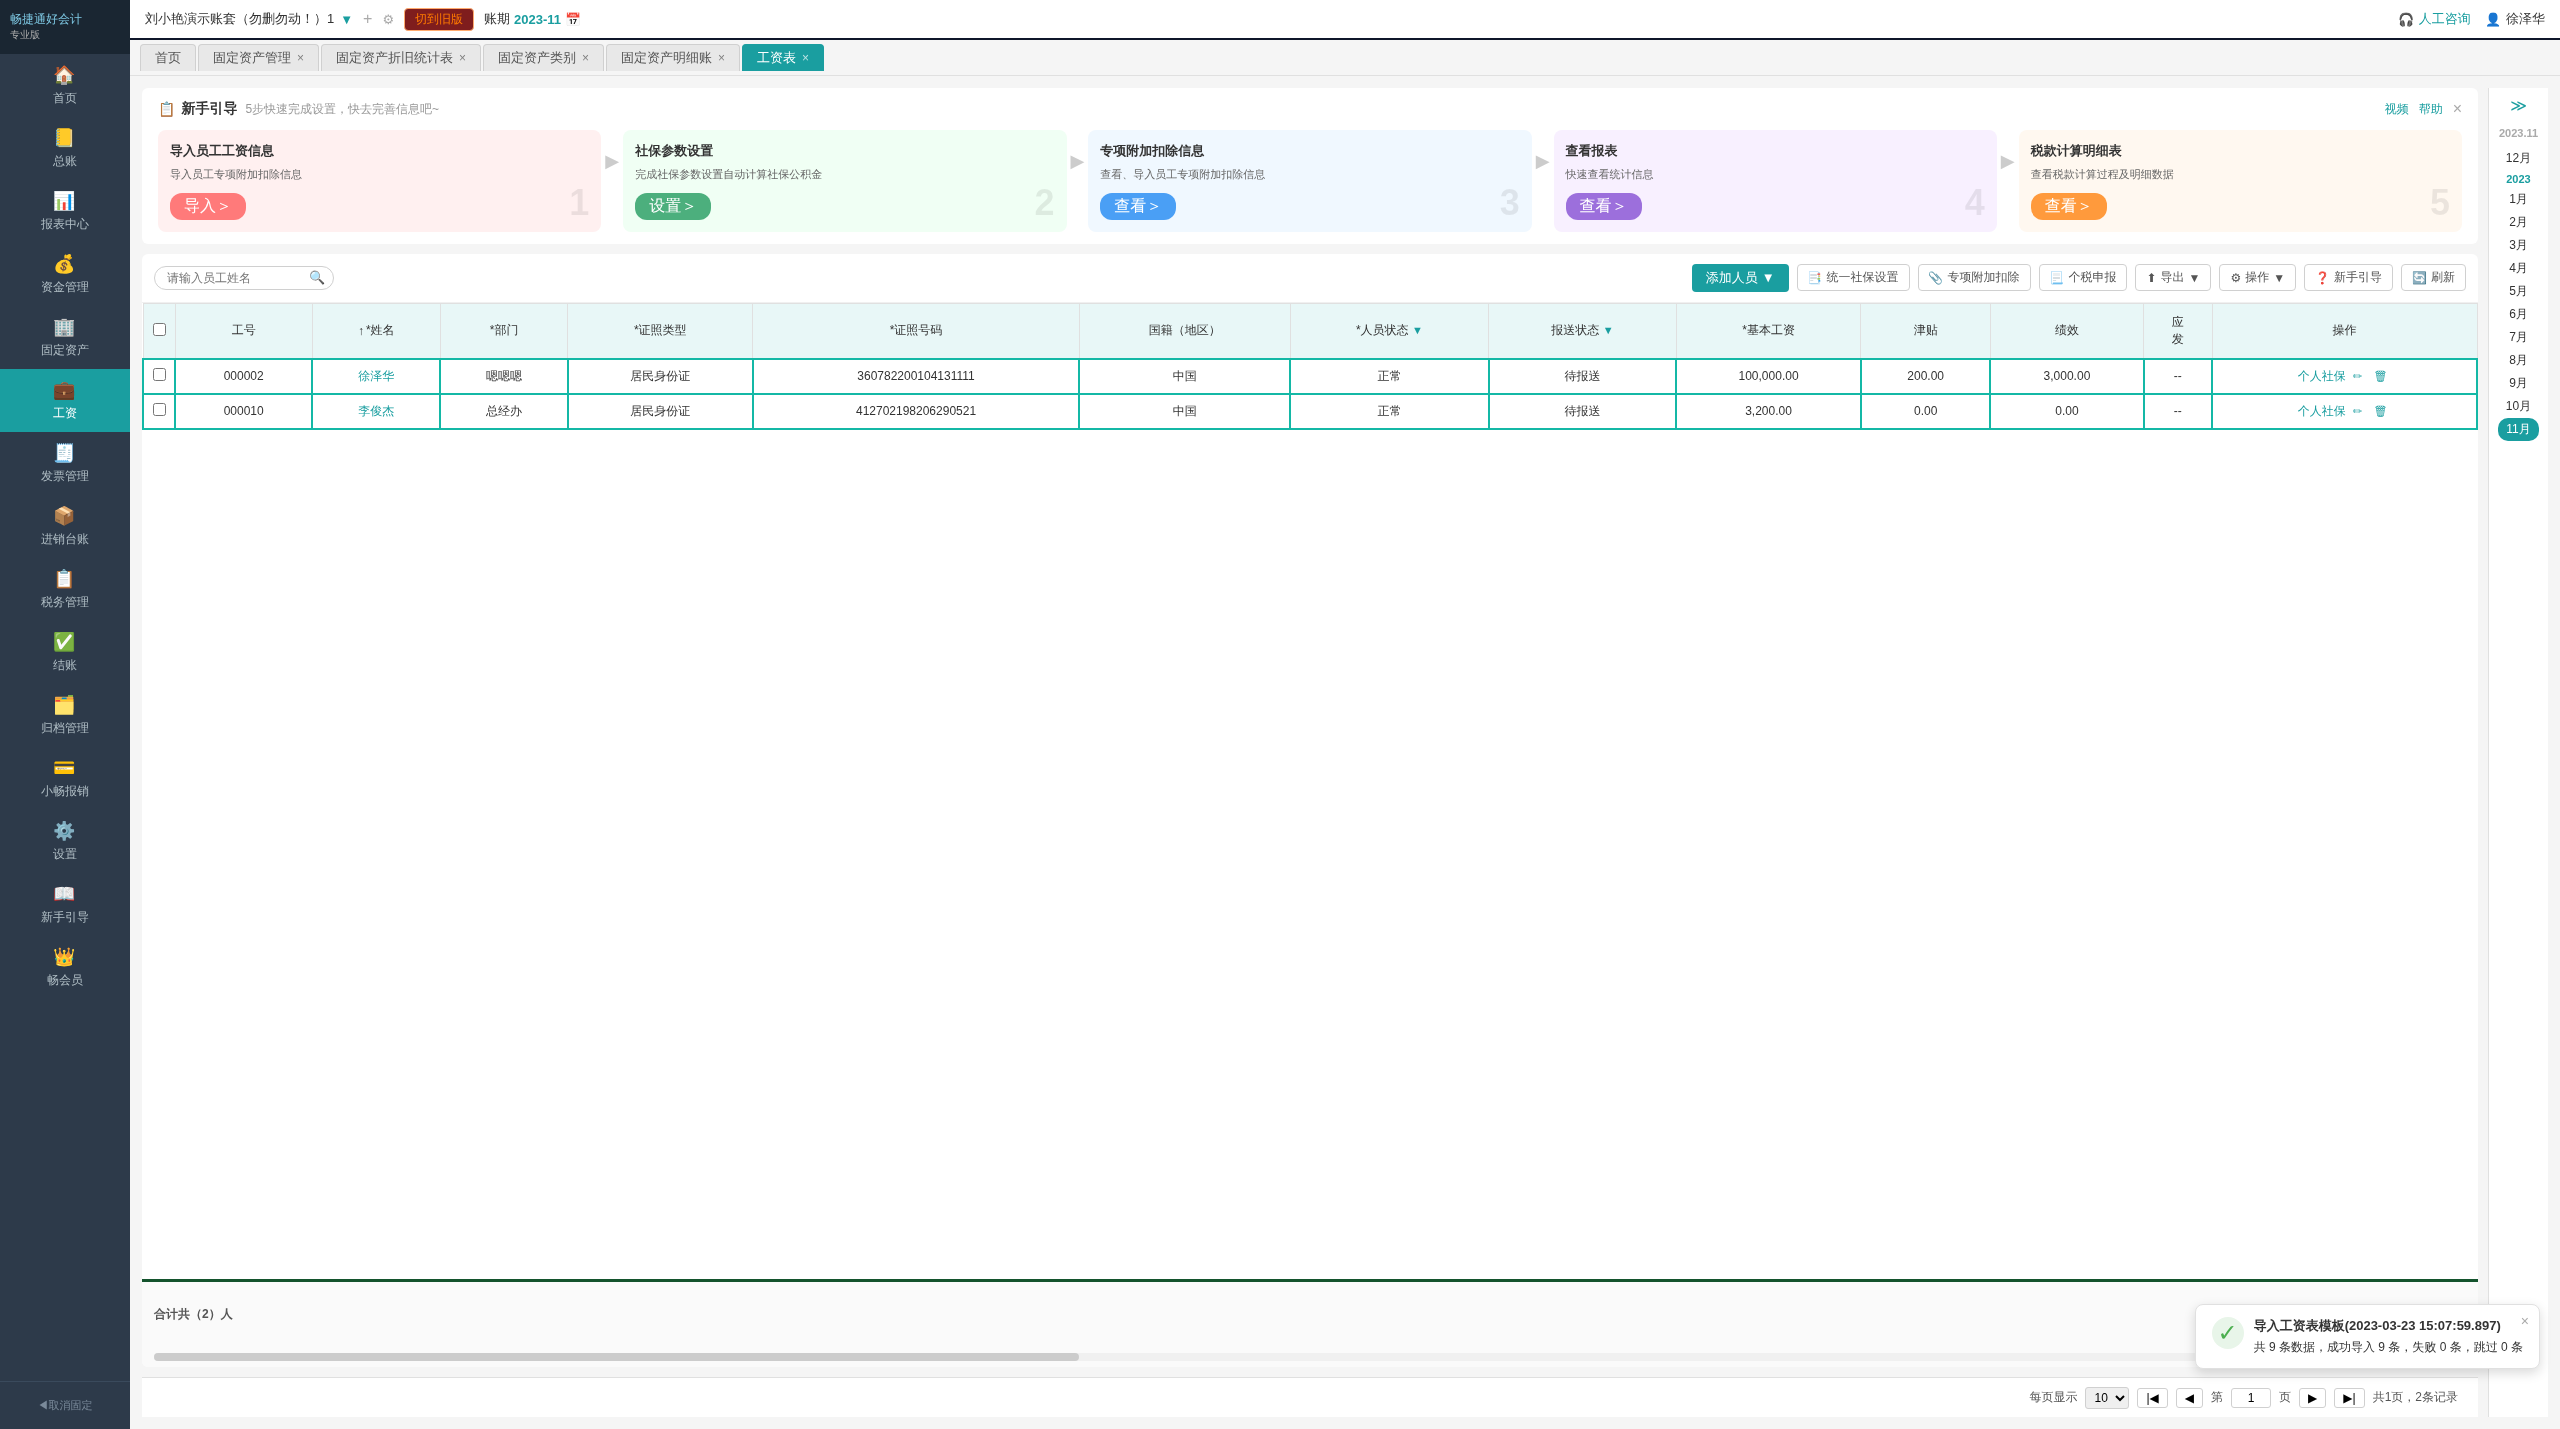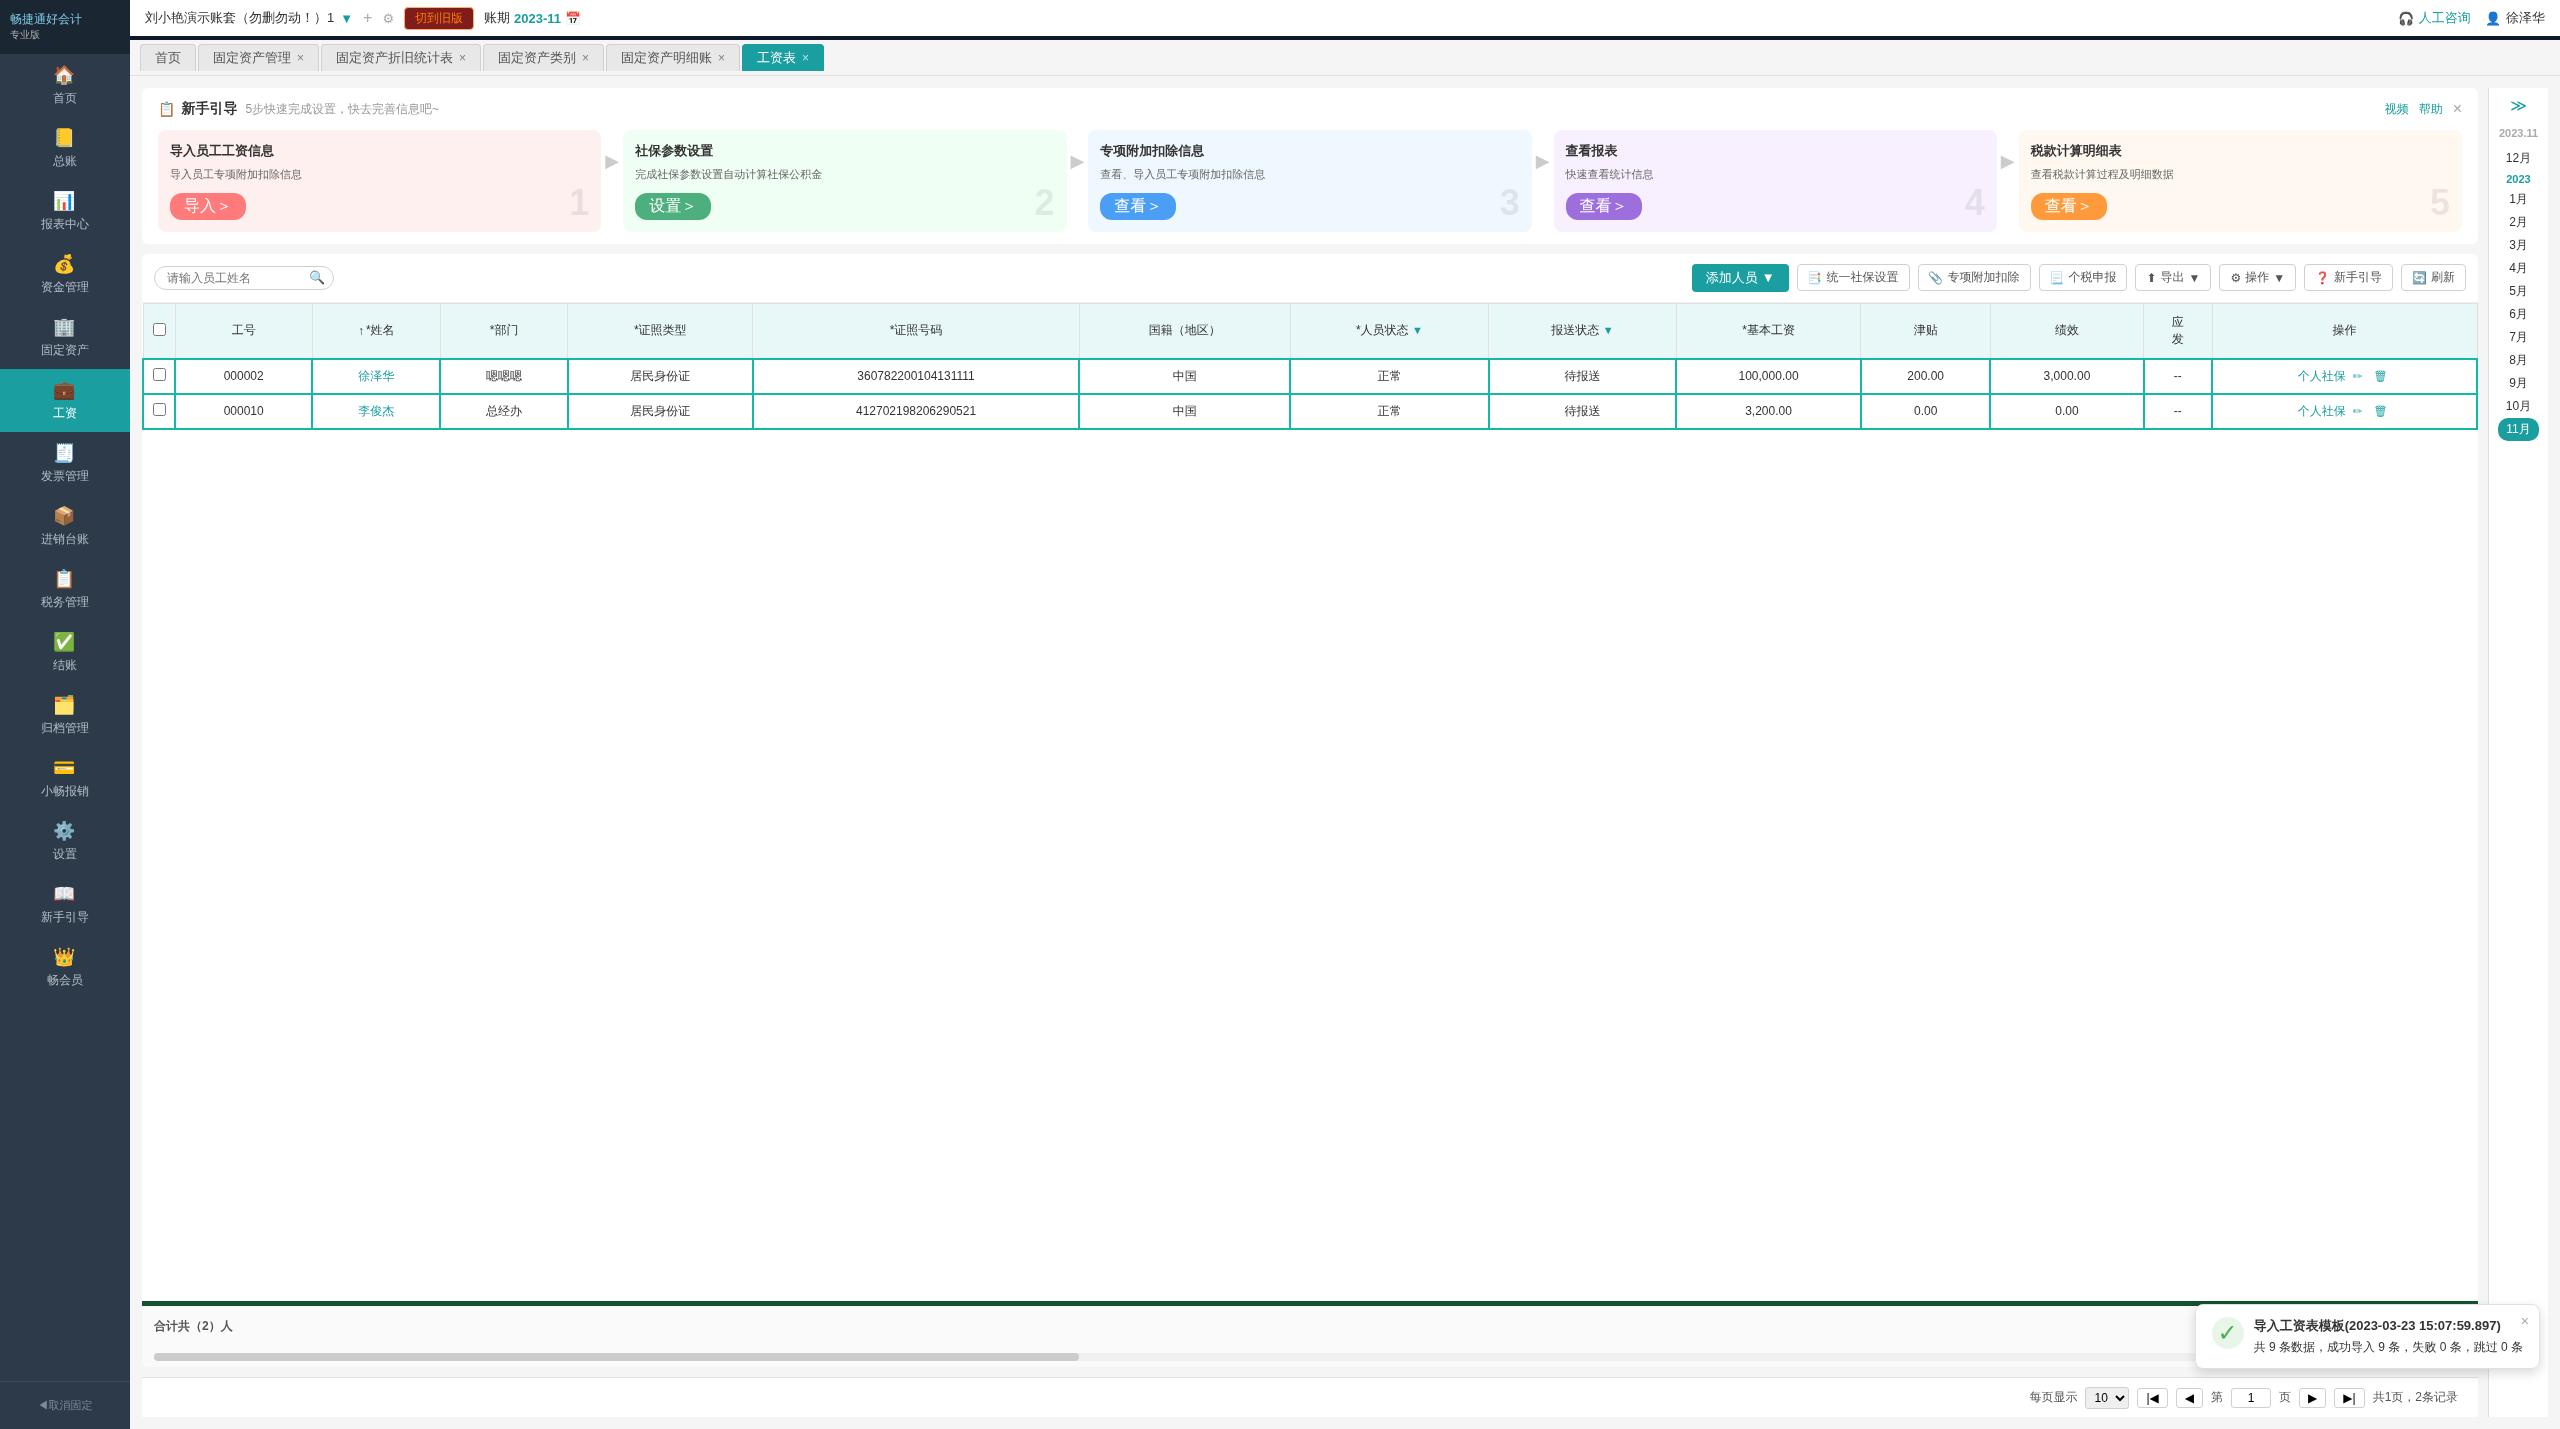--- a/index.html
+++ b/index.html
@@ -16,21 +16,21 @@
     .sidebar-nav { flex: 1; overflow-y: auto; }
     .sidebar-item { display: flex; flex-direction: column; align-items: center; padding: 10px 5px; cursor: pointer; color: #b0bec5; gap: 4px; font-size: 12px; }
     .sidebar-item.active { background: #1a9ea0; color: #fff; }
     .sidebar-item-icon { font-size: 18px; }
     .sidebar-footer { padding: 16px; text-align: center; font-size: 11px; color: #7a8a9a; cursor: pointer; border-top: 1px solid #3a4a5c; }
 
     
     .main-content { flex: 1; display: flex; flex-direction: column; overflow: hidden; }
     
     
-    .topbar { height: 40px; background: #fff; border-bottom: 4px solid #0f172a; display: flex; align-items: center; padding: 8px 15px; gap: 10px; flex-shrink: 0; }
+    .topbar { height: 40px; background: #fff; border-bottom: 2px solid #0f172a; display: flex; align-items: center; padding: 8px 15px; gap: 10px; flex-shrink: 0; }
     .topbar-account { display: flex; align-items: center; gap: 6px; font-size: 13px; color: #333; }
     .topbar-dropdown { color: #1a9ea0; cursor: pointer; }
     .topbar-btn { border: 1px solid #e0e0e0; border-radius: 4px; padding: 2px 10px; font-size: 12px; cursor: pointer; background: #fff; }
     .topbar-btn.old-version { background: #7f1d1d; border-color: #ffaa6e; color: #ff7a00; }
     .topbar-period { display: flex; align-items: center; gap: 4px; font-size: 13px; color: #333; }
     .topbar-right { margin-left: auto; display: flex; align-items: center; gap: 15px; font-size: 13px; color: #333; }
     .topbar-service { display: flex; align-items: center; gap: 4px; color: #1a9ea0; cursor: pointer; }
     .topbar-user { display: flex; align-items: center; gap: 4px; cursor: pointer; }
 
     
@@ -86,21 +86,21 @@
     thead tr { background: #e8f7f7; }
     th { padding: 10px 8px; text-align: center; font-weight: normal; color: #333; border: 1px solid #e0e0e0; white-space: nowrap; font-size: 12px; }
     td { padding: 8px 8px; text-align: center; color: #333; border: 2px solid #14b8a6; white-space: nowrap; }
     .checkbox-cell { width: 32px; }
     .link-text { color: #1a9ea0; cursor: pointer; }
     .table-action-btn { background: none; border: none; font-size: 11px; color: #1a9ea0; cursor: pointer; padding: 2px 4px; }
     .th-sort { display: flex; align-items: center; justify-content: center; gap: 2px; }
     .filter-icon { color: #1a9ea0; font-size: 11px; }
 
     
-    .table-footer { padding: 12px 12px; border-top: 5px solid #14532d; display: flex; align-items: center; gap: 6px; background: #fafafa; font-size: 12px; color: #555; }
+    .table-footer { padding: 24px 12px; border-top: 3px solid #14532d; display: flex; align-items: center; gap: 6px; background: #fafafa; font-size: 12px; color: #555; }
     .total-label { font-weight: bold; }
 
     
     .pagination-bar { height: 40px; background: #fff; border-top: 1px solid #e0e0e0; display: flex; align-items: center; justify-content: flex-end; padding: 0 20px; gap: 8px; font-size: 12px; color: #555; flex-shrink: 0; }
     .page-btn { border: 1px solid #d0d0d0; background: #fff; border-radius: 3px; padding: 2px 8px; cursor: pointer; font-size: 12px; }
     .page-input { width: 40px; border: 1px solid #d0d0d0; border-radius: 3px; text-align: center; padding: 2px 4px; font-size: 12px; }
     .per-page-select { border: 1px solid #d0d0d0; border-radius: 3px; padding: 2px 4px; font-size: 12px; }
 
     
     .status-bar { height: 28px; background: #f9f9f9; border-top: 1px solid #e0e0e0; display: flex; align-items: center; padding: 0 15px; gap: 15px; font-size: 12px; color: #555; flex-shrink: 0; }

